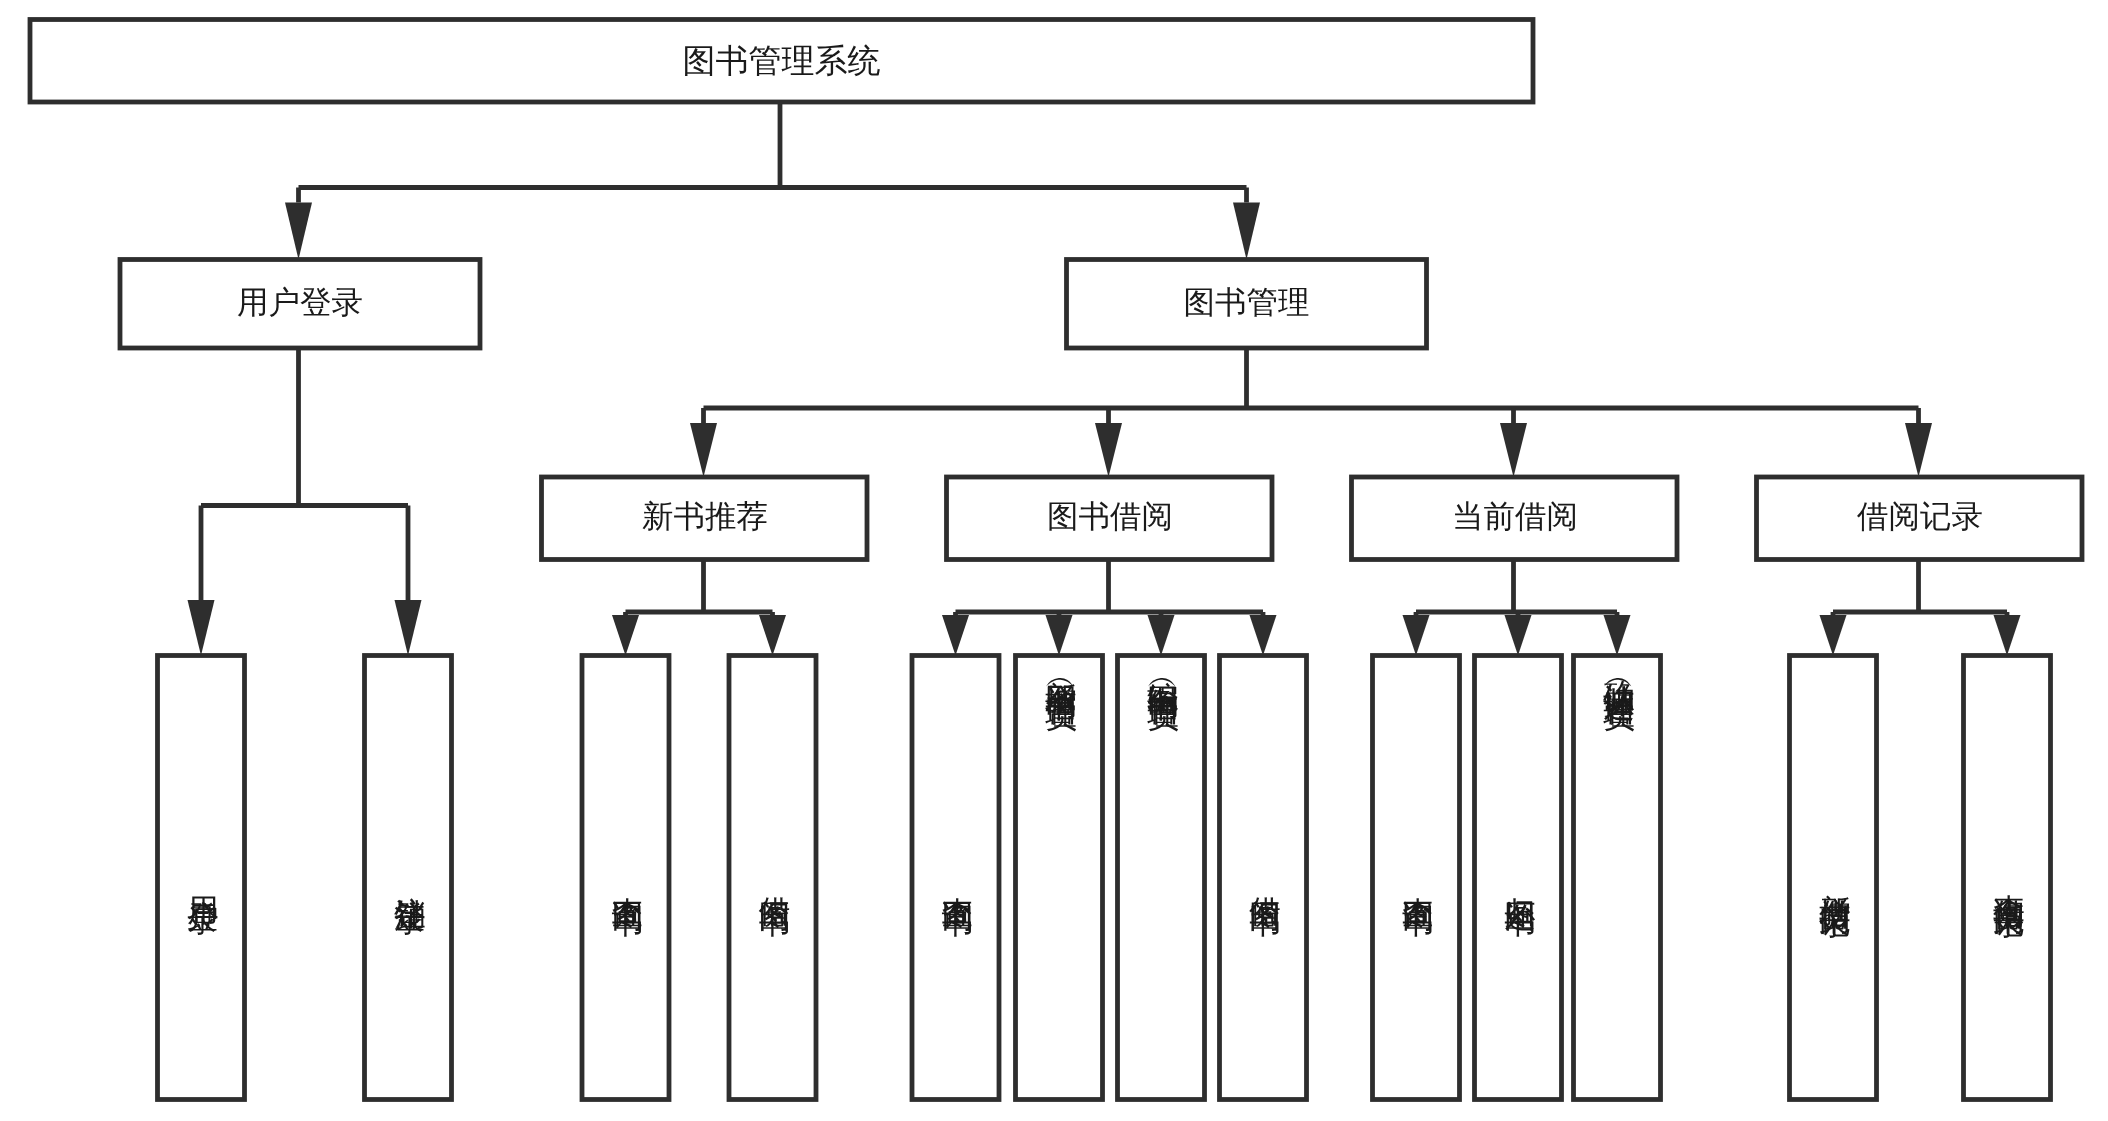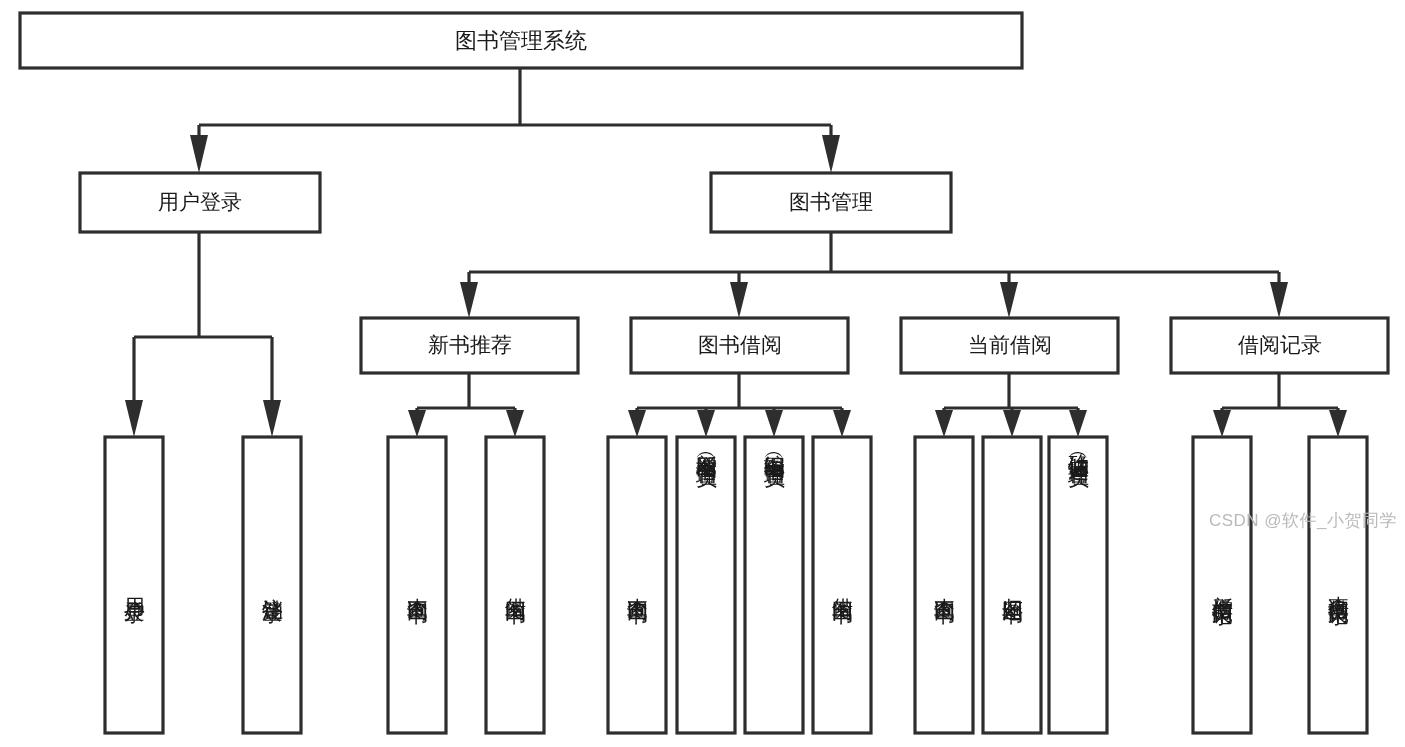--- a/index.html
+++ b/index.html
@@ -226,15 +226,14 @@
     <span class="vlabel-text">确认归还（管理员）</span>
   </div>
 
   <div class="vlabel-wrap" style="left:1193px; top:437px; width:58px; height:296px;">
     <span class="vlabel-text">新增借阅记录</span>
   </div>
   <div class="vlabel-wrap" style="left:1309px; top:437px; width:58px; height:296px;">
     <span class="vlabel-text">查询借阅记录</span>
   </div>
 
-  <div class="watermark">CSDN @软件_小贺同学</div>
 
 </div>
 
 </body></html>

